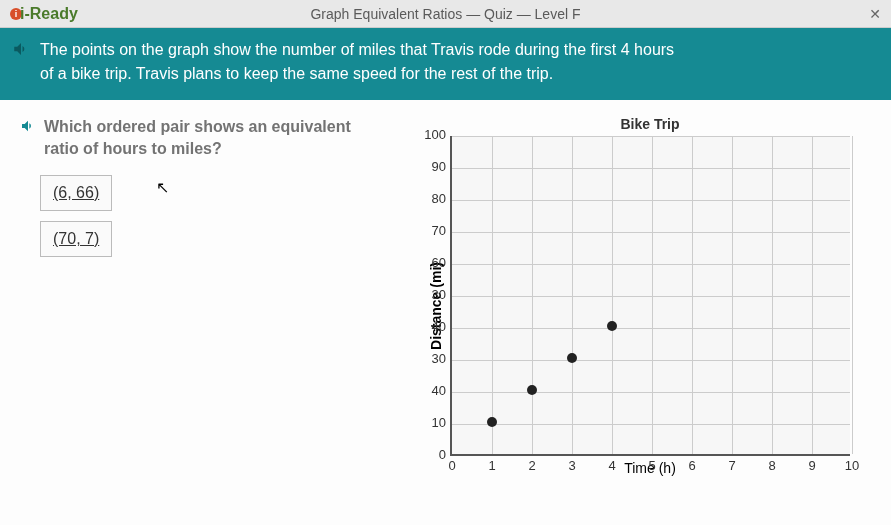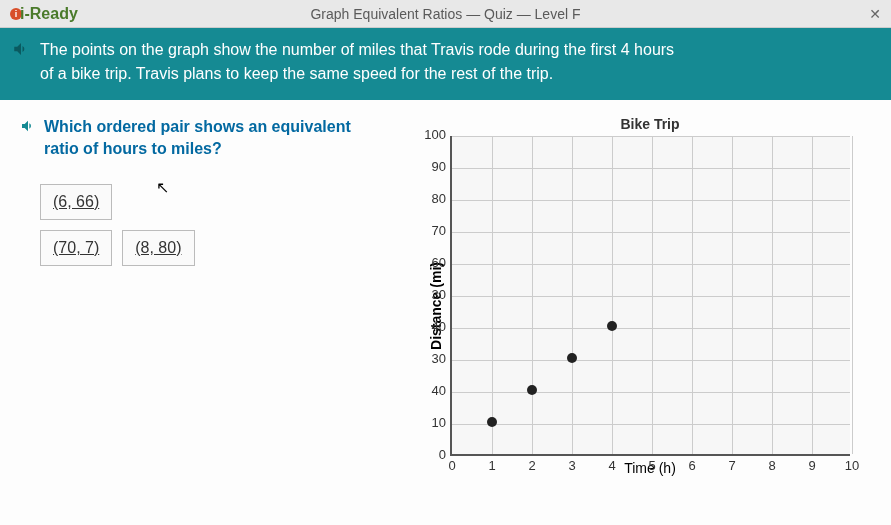--- a/index.html
+++ b/index.html
@@ -71,25 +71,25 @@
       display: flex;
       padding: 16px 20px 10px 20px;
       background: #fdfdfd;
       height: calc(100% - 28px - 66px);
     }
     .left-col {
       flex: 0 0 380px;
       padding-right: 10px;
     }
     .question {
-      color: #0369a1;
+      color: #737373;
       font-weight: bold;
       font-size: 16px;
       line-height: 1.4;
-      margin-bottom: 23px;
+      margin-bottom: 14px;
       padding-left: 24px;
       position: relative;
     }
     .speaker-q {
       position: absolute;
       left: 0;
       top: 2px;
       width: 16px;
       height: 16px;
       color: #158a93;
@@ -217,21 +217,20 @@
       </svg>
       <div>Which ordered pair shows an equivalent</div>
       <div>ratio of hours to miles?</div>
     </div>
     <div class="options">
       <div class="opt-row">
         <button class="opt">(6, 66)</button>
       </div>
       <div class="opt-row">
         <button class="opt">(70, 7)</button>
-        <button class="opt">(8, 80)</button>
       </div>
     </div>
     <div class="cursor-arrow">↖</div>
   </div>
 
   <div class="right-col">
     <div class="chart-wrap">
       <div class="chart-title">Bike Trip</div>
       <div class="y-label">Distance (mi)</div>
       <div class="plot" id="plot">

